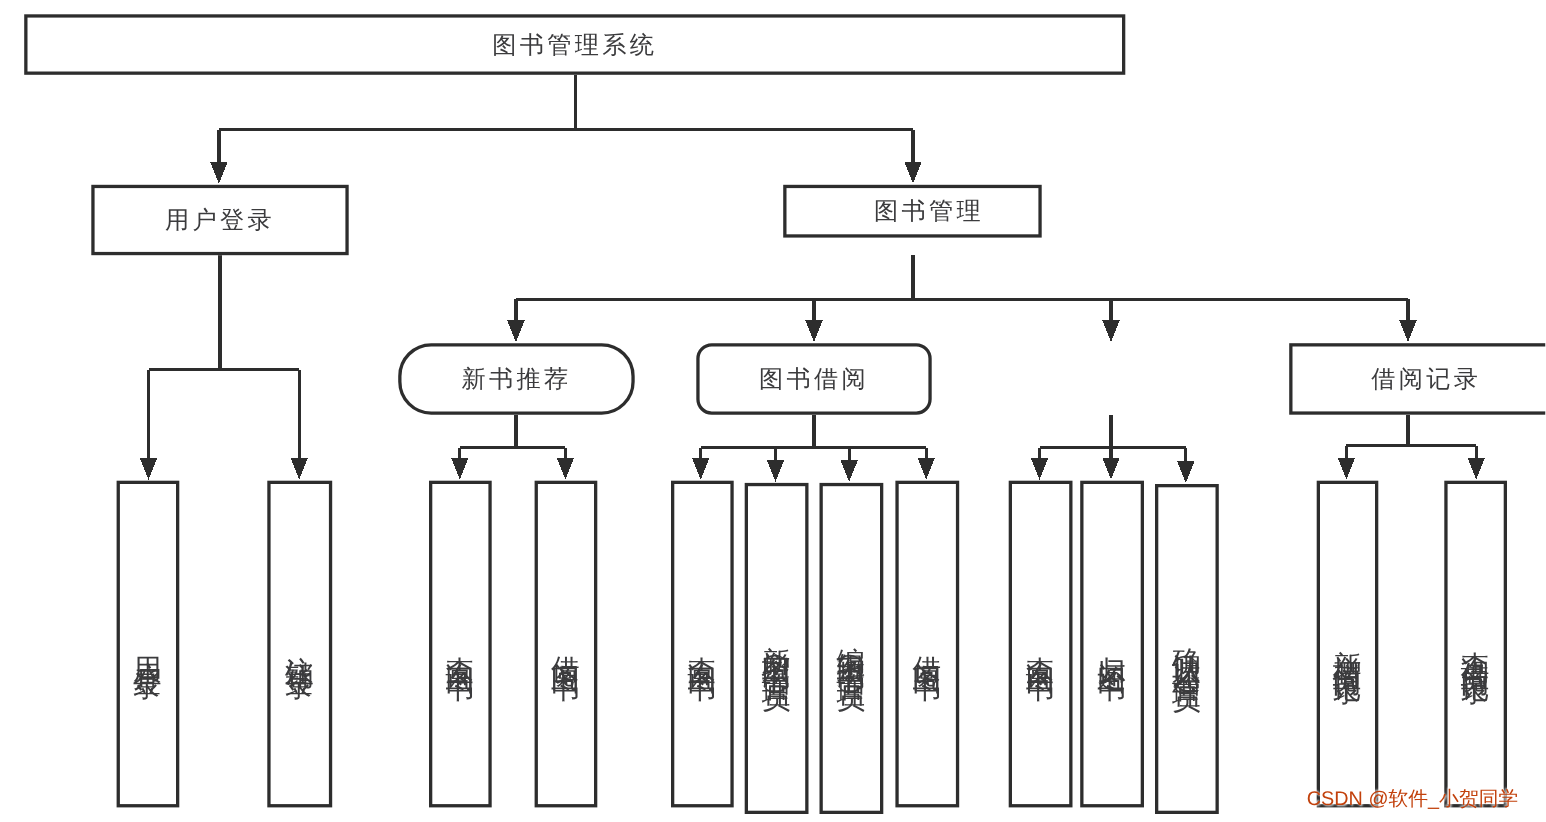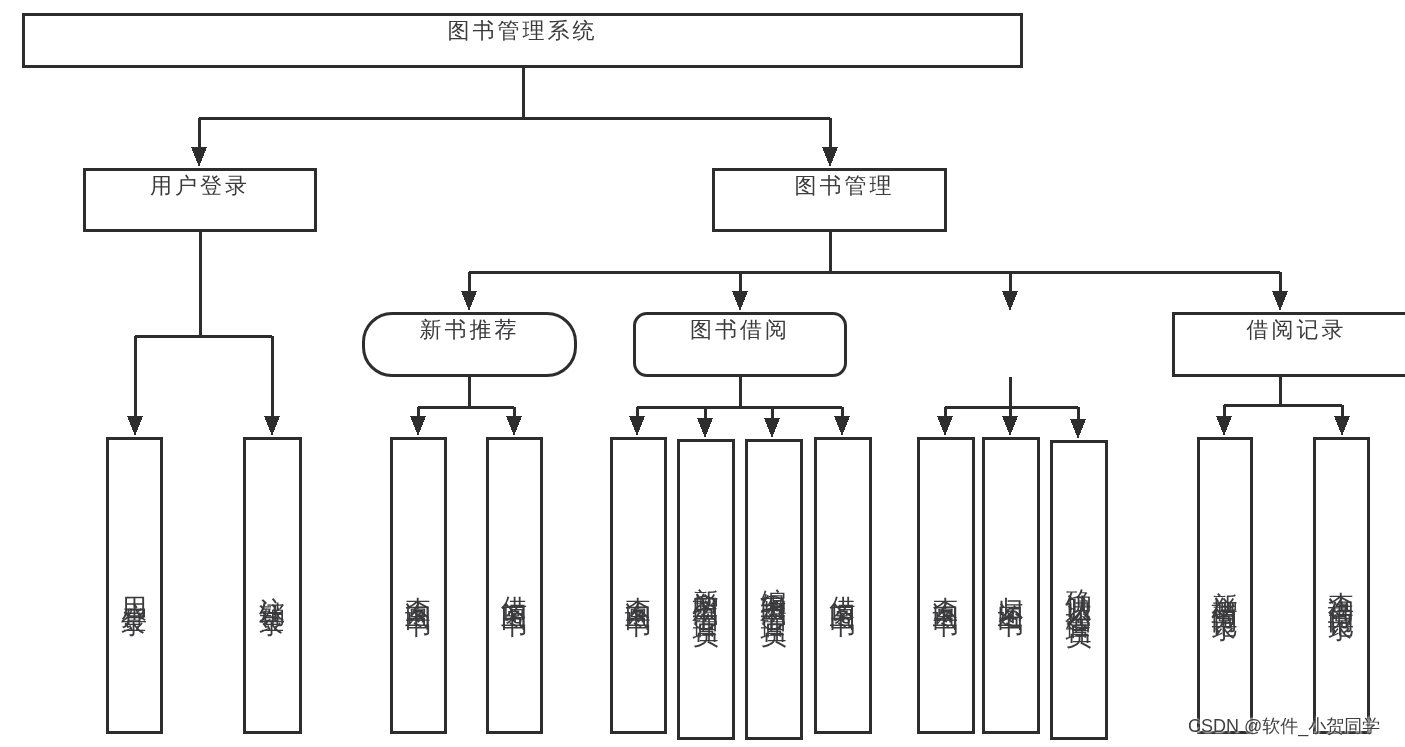--- a/index.html
+++ b/index.html
@@ -3,30 +3,30 @@
 <meta charset="utf-8">
 <style>
   html,body{margin:0;padding:0;background:#fff;}
   .canvas{
     position:relative;width:1405px;height:747px;background:#ffffff;overflow:hidden;
     font-family:"Liberation Sans",sans-serif;color:#3b3b3d;
   }
   .wires{position:absolute;left:0;top:0;}
   .box{
     position:absolute;box-sizing:border-box;background:#ffffff;
-    border:3px solid #2d2d2d;display:flex;align-items:flex-start;justify-content:center;
+    border:3px solid #2d2d2d;display:flex;align-items:center;justify-content:center;
   }
   .hlabel{font-size:22px;letter-spacing:3px;white-space:nowrap;color:#3b3b3d;}
   .leaf{display:flex;align-items:center;justify-content:center;}
   .vtext{
     writing-mode:vertical-rl;text-orientation:mixed;
     font-size:26px;line-height:1;letter-spacing:5px;color:#3b3b3d;white-space:nowrap;
   }
   .watermark{
-    position:absolute;left:1188px;top:714px;font-size:18px;color:#404040;
+    position:absolute;left:1188px;top:714px;font-size:18px;color:#c2410c;
     white-space:nowrap;text-shadow:1px 1px 2px #ffffff, -1px -1px 2px #ffffff;
   }
 </style>
 </head>
 <body>
 
 <div class="canvas">
 
   <svg class="wires" width="1405" height="747" viewBox="0 0 1405 747" shape-rendering="crispEdges">
     <g stroke="#2d2d2d" stroke-width="3" fill="none">
@@ -68,21 +68,21 @@
     </g>
   </svg>
 
   <div class="box" style="left:22px;top:13px;width:1001px;height:55px;">
     <span class="hlabel">图书管理系统</span>
   </div>
 
   <div class="box" style="left:83px;top:168px;width:234px;height:64px;">
     <span class="hlabel">用户登录</span>
   </div>
-  <div class="box" style="left:712px;top:168px;width:235px;height:64px;padding-left:30px;">
+  <div class="box" style="left:712px;top:168px;width:235px;height:48px;padding-left:30px;">
     <span class="hlabel">图书管理</span>
   </div>
 
   <div class="box" style="left:362px;top:312px;width:215px;height:65px;border-radius:30px;">
     <span class="hlabel">新书推荐</span>
   </div>
   <div class="box" style="left:633px;top:312px;width:214px;height:65px;border-radius:14px;">
     <span class="hlabel">图书借阅</span>
   </div>
   <div class="box" style="left:1172px;top:312px;width:249px;height:65px;">

